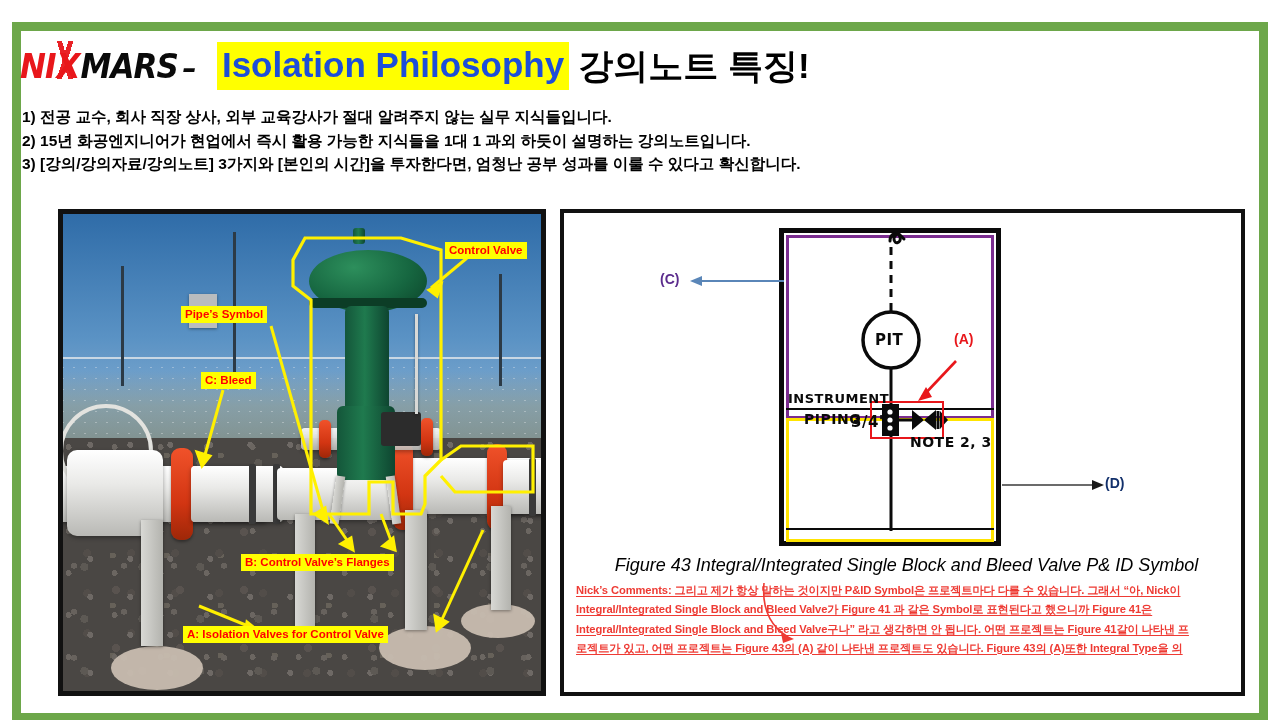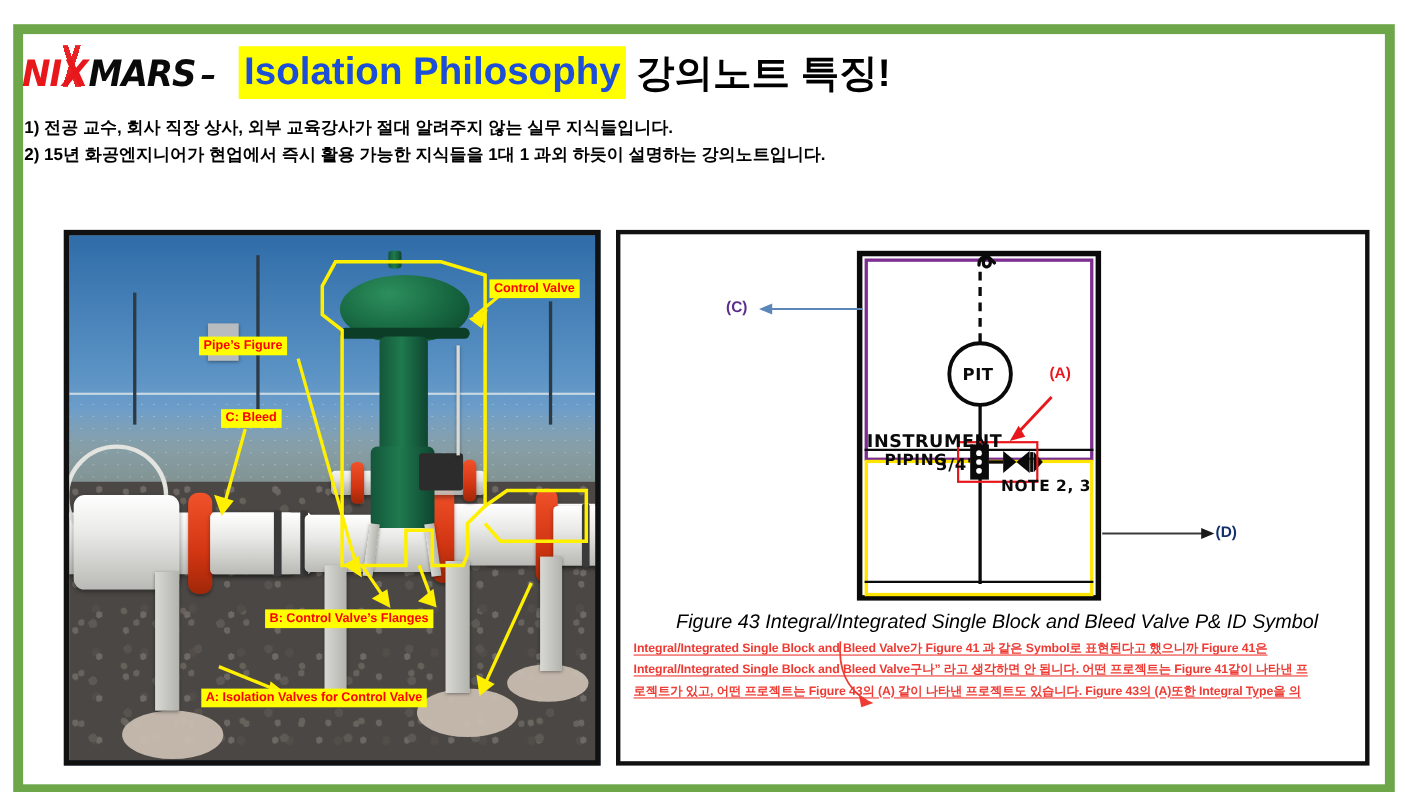--- a/index.html
+++ b/index.html
@@ -378,20 +378,21 @@
         <span class="logo-mars">MARS</span>
       <span class="logo-dash">–</span>
     </div>
     <div class="title-hl">Isolation Philosophy</div>
     <div class="title-kr">강의노트 특징!</div>
   </div>
 
   <div class="bullets">
     <div class="bullet-line">1) 전공 교수, 회사 직장 상사, 외부 교육강사가 절대 알려주지 않는 실무 지식들입니다.</div>
     <div class="bullet-line">2) 15년 화공엔지니어가 현업에서 즉시 활용 가능한 지식들을 1대 1 과외 하듯이 설명하는 강의노트입니다.</div>
+    <div class="bullet-line">3) [강의/강의자료/강의노트]  3가지와 [본인의 시간]을 투자한다면, 엄청난 공부 성과를 이룰 수 있다고 확신합니다.</div>
   </div>
 
   <div class="photo-panel">
 
     <div class="sky"></div>
     <div class="horizon-band"></div>
     <div class="fence"></div>
     <div class="fence-top"></div>
     <div class="ground"></div>
 
@@ -459,22 +460,22 @@
         <polygon points="332,336 320,332 330,324"></polygon>
 
         <line x1="136" y1="392" x2="190" y2="414"></line>
         <polygon points="194,416 182,420 184,408"></polygon>
 
         <line x1="420" y1="316" x2="376" y2="412"></line>
         <polygon points="374,416 372,402 384,408"></polygon>
       </g>
     </svg>
 
-    <div class="ann-label" style="left:382px; top:40px;">Control Valve</div>
-    <div class="ann-label" style="left:118px; top:92px;">Pipe’s Figure</div>
+    <div class="ann-label" style="left:382px; top:28px;">Control Valve</div>
+    <div class="ann-label" style="left:118px; top:92px;">Pipe’s Symbol</div>
     <div class="ann-label" style="left:138px; top:158px;">C: Bleed</div>
     <div class="ann-label" style="left:178px; top:340px;">B: Control Valve’s Flanges</div>
     <div class="ann-label" style="left:120px; top:412px;">A: Isolation Valves for Control Valve</div>
   </div>
 
   <div class="diagram-panel">
 
     <div class="pid-area">
 
       <div class="pid-box"></div>
@@ -513,34 +514,35 @@
 
         <line x1="358" y1="184" x2="392" y2="148" stroke="#E8171B" stroke-width="2.6"></line>
         <polygon points="354,188 368,184 362,174" fill="#E8171B"></polygon>
 
         <line x1="438" y1="272" x2="532" y2="272" stroke="#3a3a3a" stroke-width="1.6"></line>
         <polygon points="540,272 528,267 528,277" fill="#1a1a1a"></polygon>
       </svg>
 
       <div class="red-box"></div>
 
-      <div class="pid-text" style="left:224px; top:178px; font-size:16px;">INSTRUMENT</div>
+      <div class="pid-text" style="left:224px; top:178px; font-size:13px;">INSTRUMENT</div>
       <div class="pid-text" style="left:240px; top:198px; font-size:14px;">PIPING</div>
       <div class="pid-text" style="left:287px; top:200px; font-size:15px;">3/4"</div>
       <div class="pid-text" style="left:346px; top:221px; font-size:14px;">NOTE 2, 3</div>
       <div class="pid-text" style="left:311px; top:118px; font-size:15px;">PIT</div>
 
       <div class="callout callout-c" style="left:96px; top:58px;">(C)</div>
       <div class="callout callout-a" style="left:390px; top:118px;">(A)</div>
       <div class="callout callout-d" style="left:541px; top:262px;">(D)</div>
     </div>
 
     <div class="fig-caption">Figure 43 Integral/Integrated Single Block and Bleed Valve P&amp; ID Symbol</div>
 
     <div class="comments">
+      <div class="comment-line">Nick’s Comments: 그리고 제가 항상 말하는 것이지만 P&amp;ID Symbol은 프로젝트마다 다를 수 있습니다. 그래서 “아, Nick이</div>
       <div class="comment-line">Integral/Integrated  Single  Block  and  Bleed  Valve가  Figure  41  과  같은  Symbol로  표현된다고  했으니까  Figure  41은</div>
       <div class="comment-line">Integral/Integrated Single Block and Bleed Valve구나” 라고 생각하면 안 됩니다. 어떤 프로젝트는 Figure 41같이 나타낸 프</div>
       <div class="comment-line">로젝트가 있고, 어떤 프로젝트는 Figure 43의 (A) 같이 나타낸 프로젝트도 있습니다.  Figure 43의 (A)또한 Integral Type을 의</div>
 
       <svg class="comment-arrow" viewBox="0 0 685 120">
         <path d="M188,2 C186,24 192,44 212,56" fill="none" stroke="#EE3B34" stroke-width="1.6"></path>
         <polygon points="218,58 205,52 207,62" fill="#EE3B34"></polygon>
       </svg>
     </div>
   </div>

